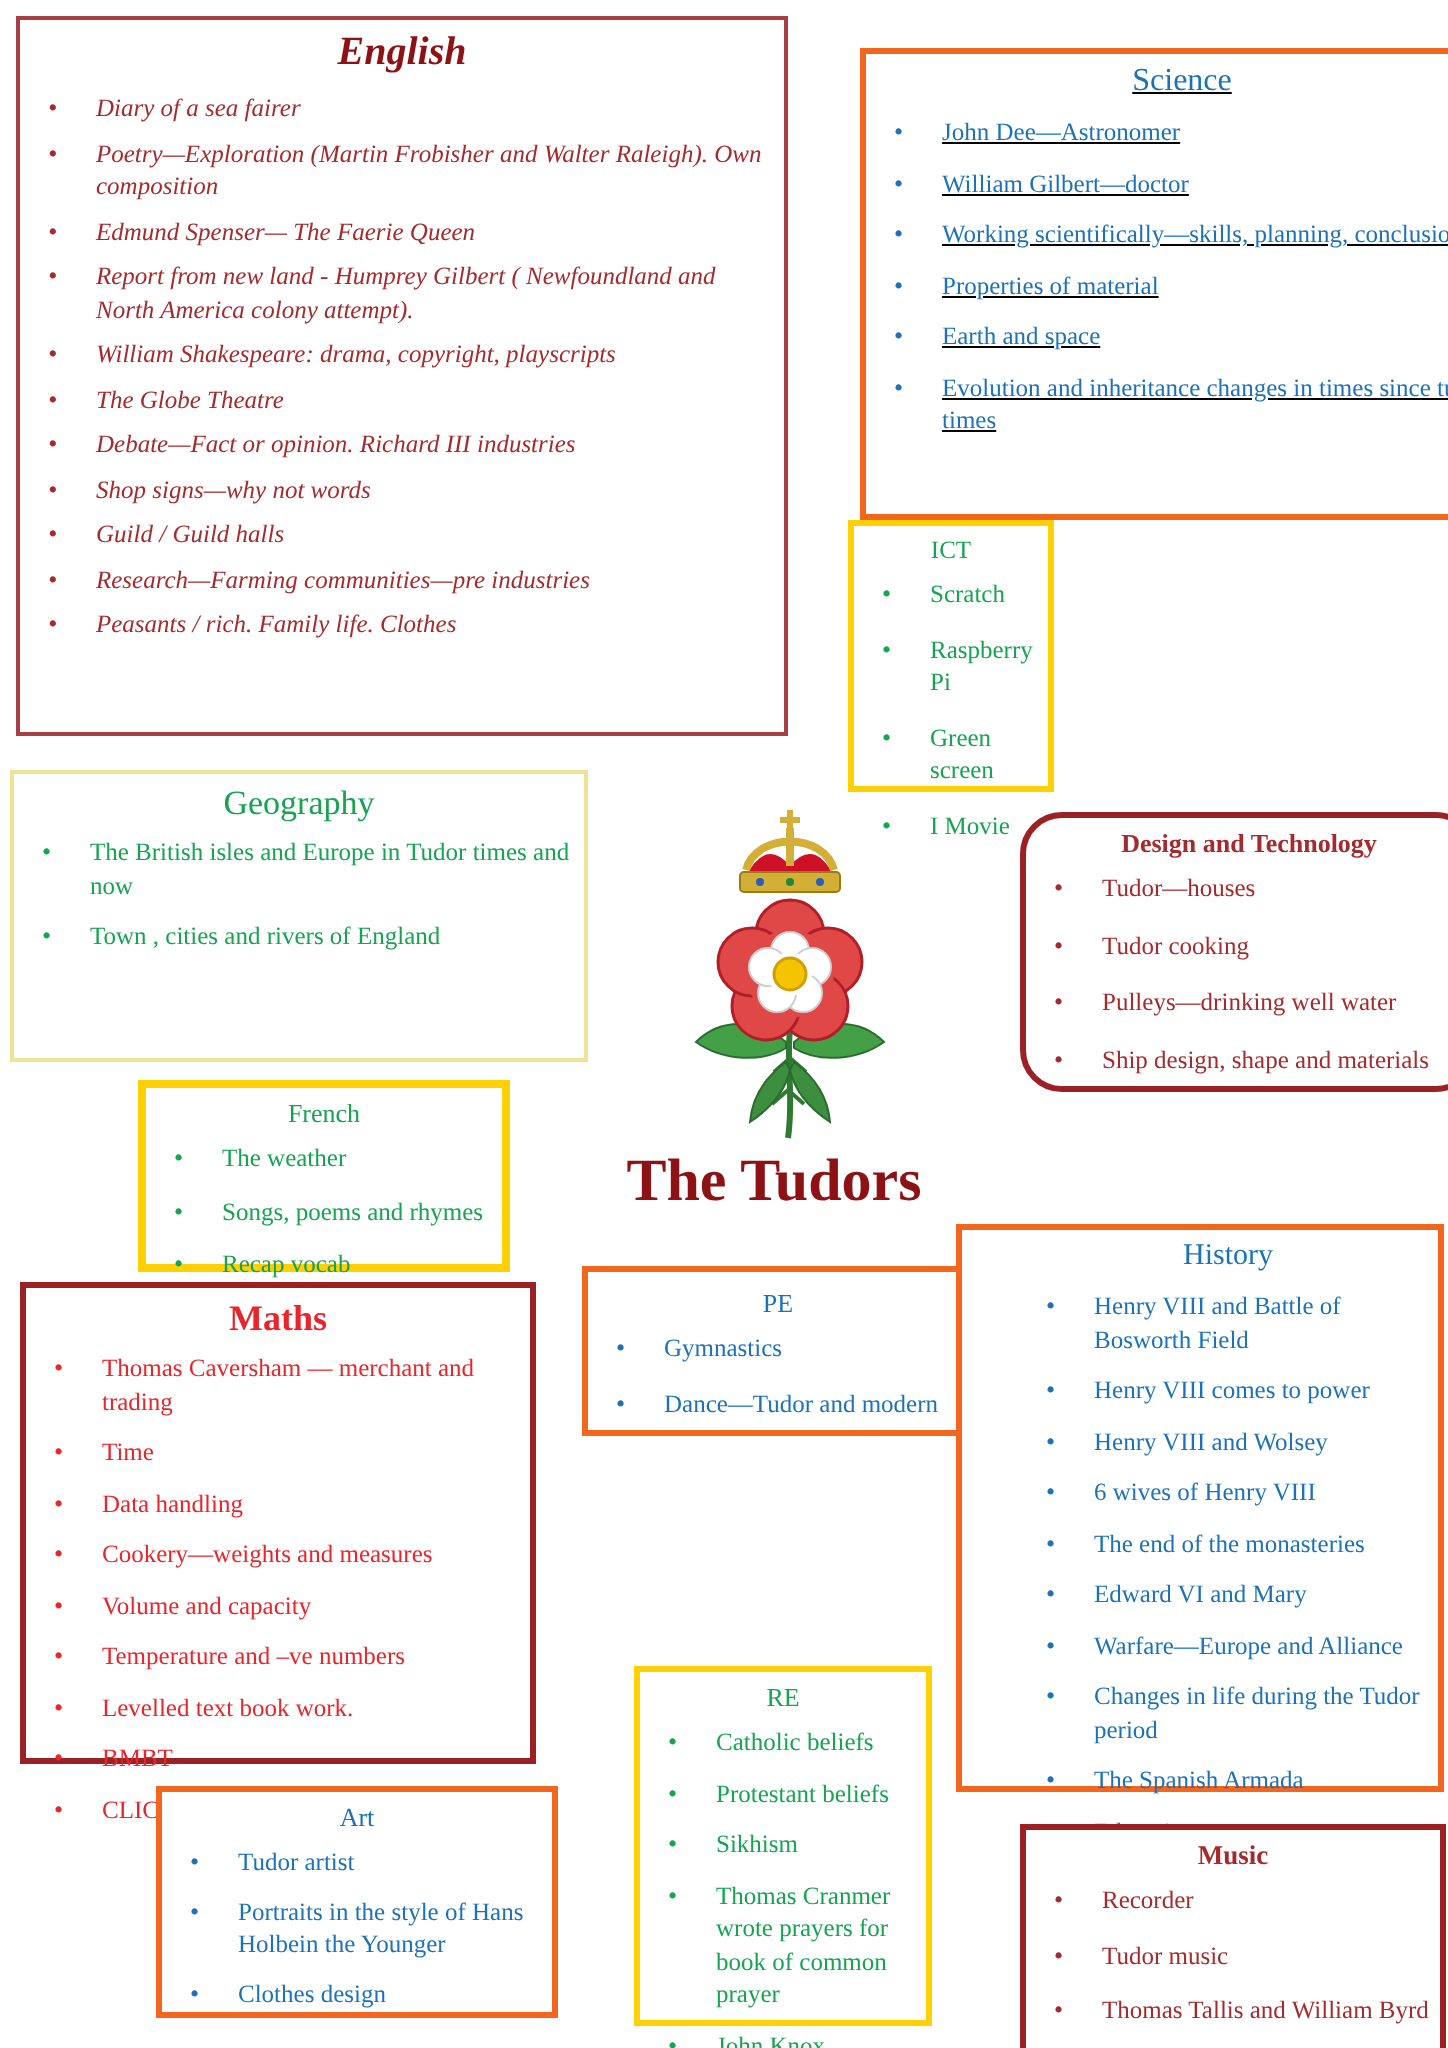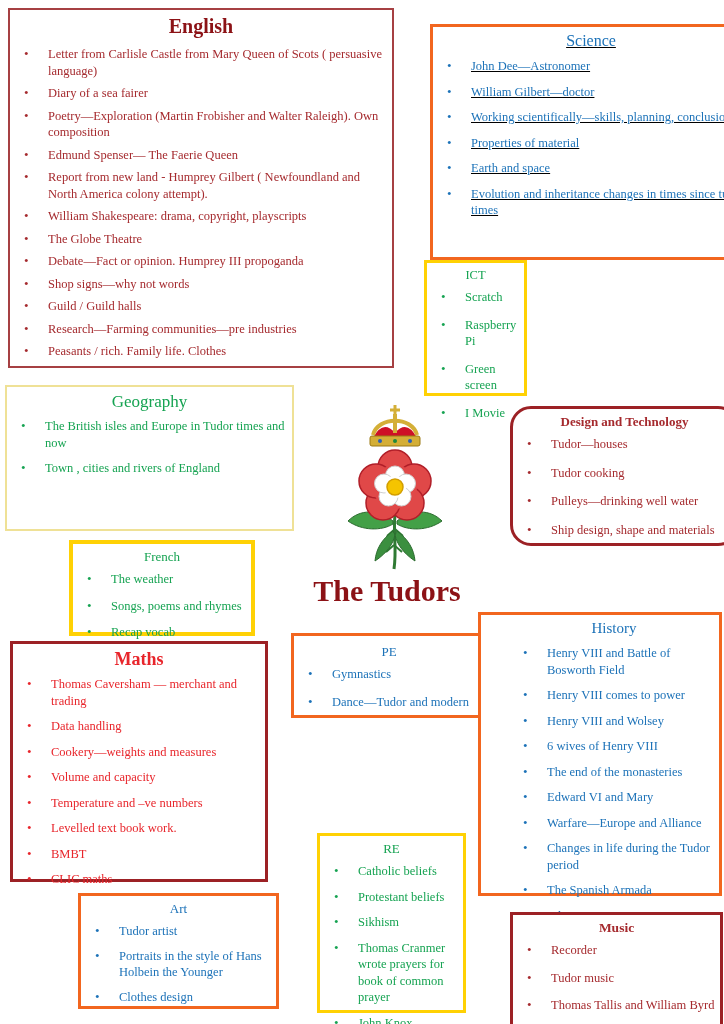--- a/index.html
+++ b/index.html
@@ -32,21 +32,21 @@
   .b-gold-thick{border:4px solid var(--gold);}
   .b-paleyellow{border:2px solid var(--paleyellow);}
 
   
   .c-brick, .c-brick li{color:var(--brick);}
   .c-brightred, .c-brightred li{color:var(--brightred);}
   .c-blue, .c-blue li{color:var(--blue);}
   .c-green, .c-green li{color:var(--green);}
 
   
-  .box-english{left:8px;top:8px;width:386px;height:360px;}
+  .box-english{left:8px;top:8px;width:386px;height:360px;font-style:italic;}
   .box-english .box-title{font-size:20px;font-weight:bold;color:var(--titlered);margin-bottom:8px;}
   .box-english li{padding-left:38px;margin-bottom:6px;}
   .box-english li::before{left:12px;}
 
   .box-science{left:430px;top:24px;width:322px;height:236px;text-decoration:underline;}
   .box-science .box-title{font-size:16px;margin-bottom:8px;}
   .box-science li{margin-bottom:9px;}
 
   .box-ict{left:424px;top:260px;width:103px;height:136px;}
   .box-ict .box-title{font-size:12.5px;}
@@ -100,28 +100,27 @@
   .emblem svg{width:100%;height:100%;display:block;}
 </style>
 </head>
 <body>
 
 <div class="page">
 
   <section class="box box-english b-darkred-thin">
     <h2 class="box-title">English</h2>
     <ul class="items c-brick">
-        <li>Letter from Carlisle Castle from  Mary Queen of Scots ( persuasive language)</li>
         <li>Diary of a sea fairer</li>
         <li>Poetry—Exploration (Martin Frobisher and Walter Raleigh). Own composition</li>
         <li>Edmund Spenser— The Faerie Queen</li>
         <li>Report from new land  - Humprey Gilbert ( Newfoundland and North America colony attempt).</li>
         <li>William Shakespeare: drama, copyright, playscripts</li>
         <li>The Globe Theatre</li>
-        <li>Debate—Fact or opinion. Humprey III propoganda</li>
+        <li>Debate—Fact or opinion. Richard III industries</li>
         <li>Shop signs—why not words</li>
         <li>Guild / Guild halls</li>
         <li>Research—Farming communities—pre industries</li>
         <li>Peasants / rich. Family life. Clothes</li>
       </ul>
   </section>
 
   <section class="box box-science b-orange">
     <h2 class="box-title c-blue">Science</h2>
     <ul class="items c-blue">
@@ -220,20 +219,21 @@
     <ul class="items c-blue">
         <li>Gymnastics</li>
         <li>Dance—Tudor and modern</li>
       </ul>
   </section>
 
   <section class="box box-maths b-darkred">
     <h2 class="box-title">Maths</h2>
     <ul class="items c-brightred">
         <li>Thomas Caversham — merchant and trading</li>
+        <li>Time</li>
         <li>Data handling</li>
         <li>Cookery—weights and measures</li>
         <li>Volume and capacity</li>
         <li>Temperature and –ve numbers</li>
         <li>Levelled text book work.</li>
         <li>BMBT</li>
         <li>CLIC maths</li>
       </ul>
   </section>
 

